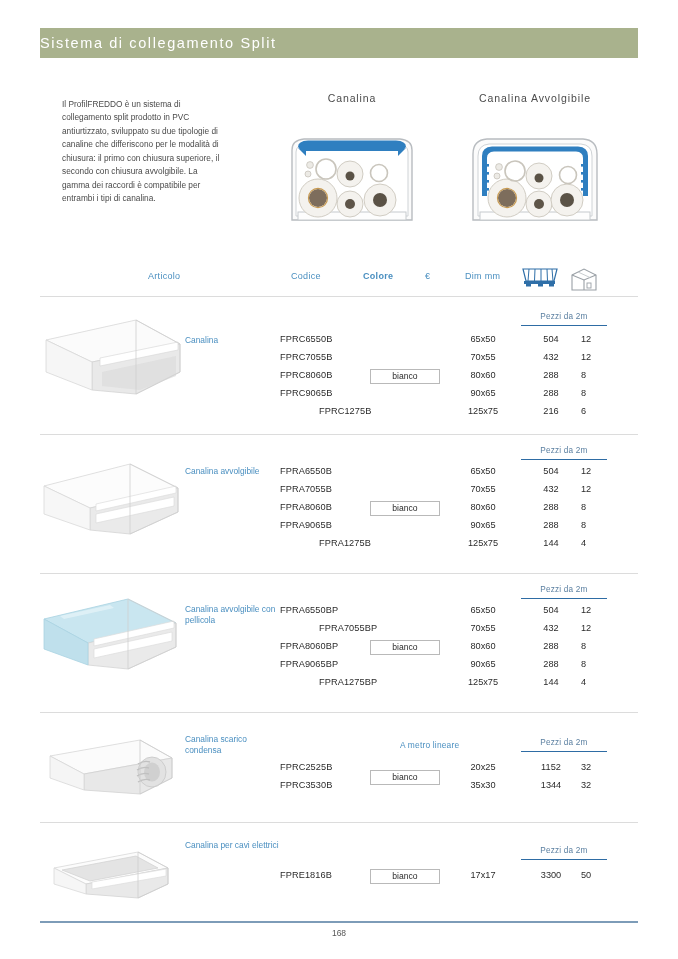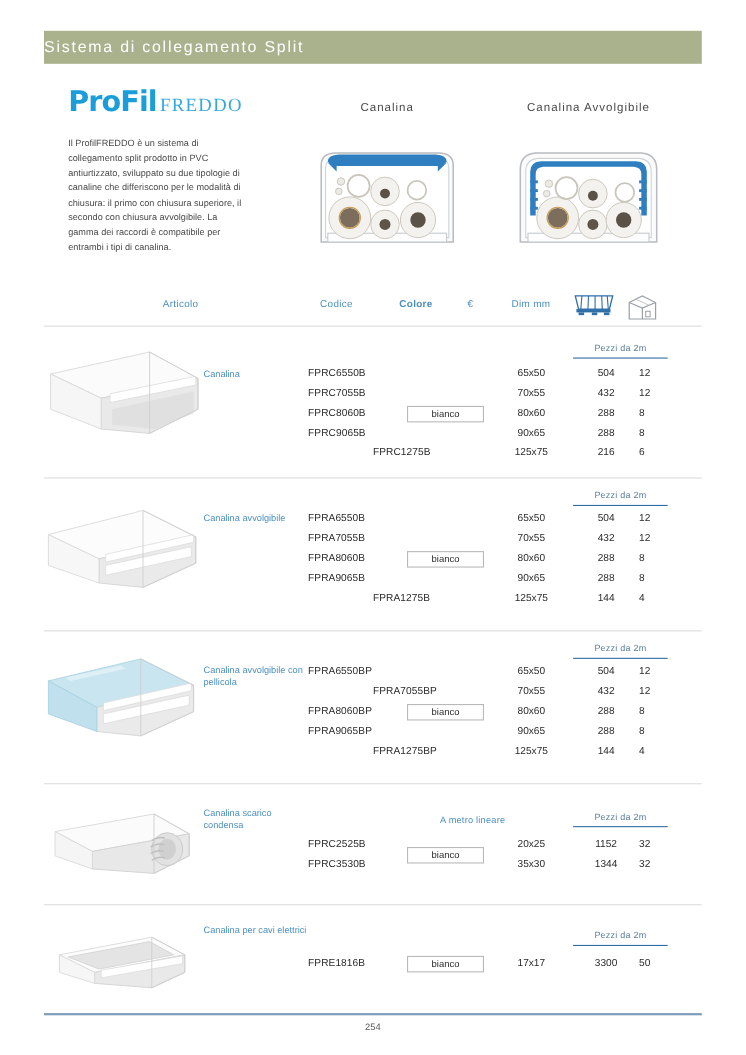--- a/index.html
+++ b/index.html
@@ -161,21 +161,21 @@
     position: absolute;
     font-size: 9.2px;
     color: #2b2b2b;
   }
   .c-code {
     left: 240px;
     width: 110px;
     font-weight: normal;
     letter-spacing: 0.1px;
   }
-  .c-code.indent { left: 263px; padding-left: 36px; }
+  .c-code.indent { left: 243px; padding-left: 36px; }
   .c-dim {
     left: 408px;
     width: 70px;
     text-align: center;
     font-weight: 400;
   }
   .c-qty1 {
     left: 481px;
     width: 60px;
     text-align: center;
@@ -218,24 +218,20 @@
   }
 </style>
 </head>
 <body>
 
 <div class="banner">
   <div class="banner-title">Sistema di collegamento Split</div>
 </div>
 
 <div class="intro">
-  <div class="logo">
-    <span class="logo-main">ProFil</span>
-    <span class="logo-sub">FREDDO</span>
-  </div>
   <div class="intro-text">Il ProfilFREDDO è un sistema di collegamento split prodotto in PVC antiurtizzato, sviluppato su due tipologie di canaline che differiscono per le modalità di chiusura: il primo con chiusura superiore, il secondo con chiusura avvolgibile. La gamma dei raccordi è compatibile per entrambi i tipi di canalina.</div>
 </div>
 
 <div class="diagram-block d1">
   <div class="diagram-caption">Canalina</div>
   <svg class="diagram-svg" width="136" height="112" viewBox="0 0 136 112">
     <path d="M8 30 Q8 20 20 19 L116 19 Q128 20 128 30 L128 100 L8 100 Z" fill="#fbfbfb" stroke="#b8bcc0" stroke-width="1.4"></path>
     <path d="M12 32 Q12 25 22 24 L114 24 Q124 25 124 32 L124 96 L12 96 Z" fill="#ffffff" stroke="#cfd3d6" stroke-width="1"></path>
     <path d="M14 27 Q14 21 24 20.5 L112 20.5 Q122 21 122 27 L118 31 L18 31 Z" fill="#2f7fc0"></path>
     <path d="M14 28 L22 36 L22 30 Z" fill="#2f7fc0"></path>
@@ -527,13 +523,13 @@
   <div class="row" style="top:44px">
     <span class="cell c-code">FPRE1816B</span>
     <span class="bianco-box" style="top:-1px">bianco</span>
     <span class="cell c-dim">17x17</span>
     <span class="cell c-qty1">3300</span>
     <span class="cell c-qty2">50</span>
   </div>
 </div>
 
 <div class="footer-rule"></div>
-<div class="page-num">254</div>
+<div class="page-num">168</div>
 
 </body></html>

